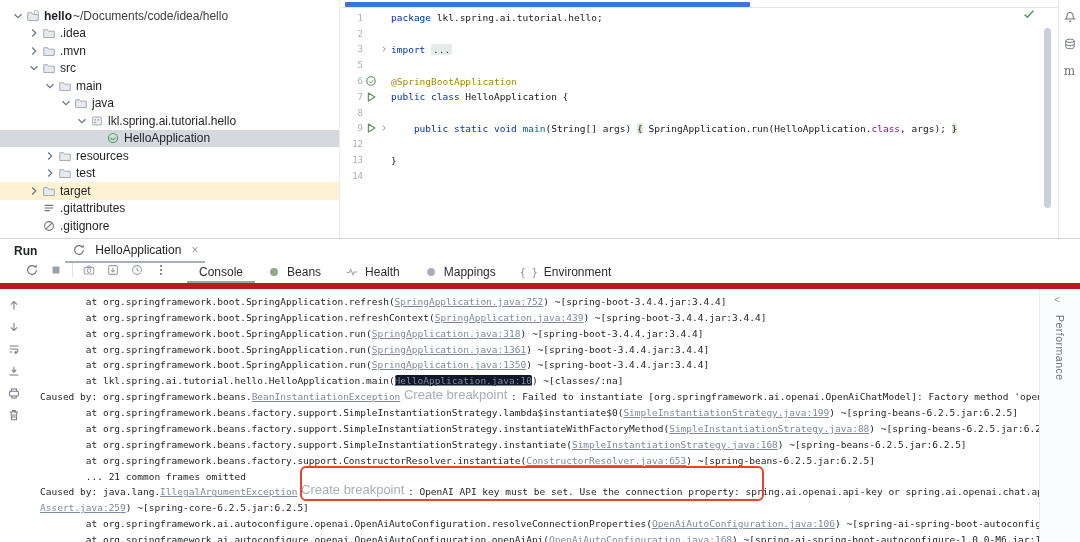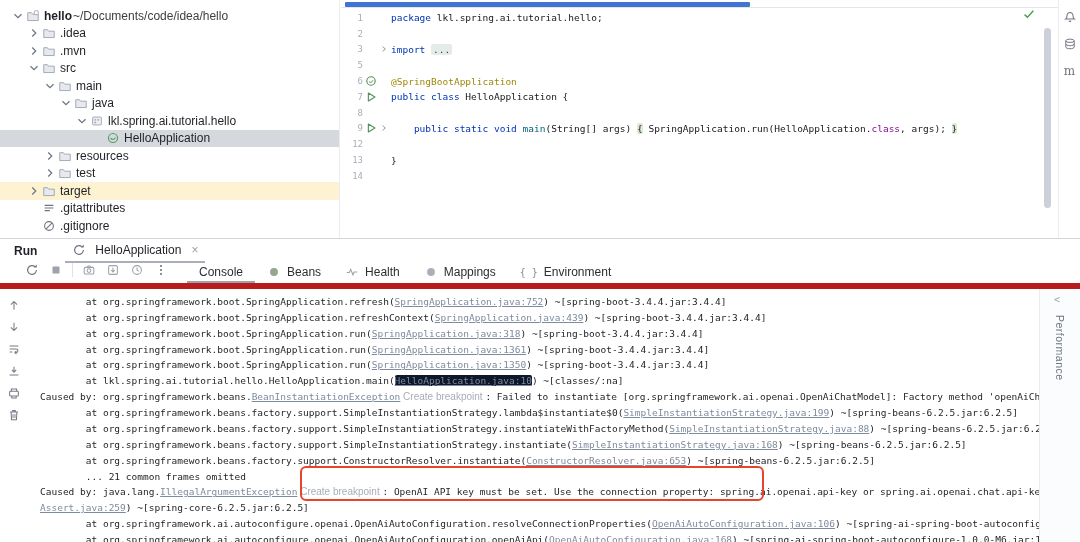--- a/index.html
+++ b/index.html
@@ -52,21 +52,21 @@
   .vtab{display:flex;align-items:center;gap:6px;font-size:12px;color:#2b2e33;padding:0 12px;border-bottom:2px solid transparent;box-sizing:border-box}
   .vtab.active{border-bottom-color:#9da2ab}
   .vticon{display:inline-flex;align-items:center}
   .btxt{font-size:10px;color:#8a8f99;font-family:"DejaVu Sans Mono",monospace}
   .bbody{position:relative;height:253px;display:flex;overflow:hidden}
   .cgutter{width:28px;flex:none;display:flex;flex-direction:column;align-items:center;padding-top:9px;gap:8px}
   .cbody{flex:1;overflow:hidden;padding-left:12px;padding-right:40px;padding-top:2px}
   .cline{height:15.875px;font-family:"DejaVu Sans Mono",monospace;font-size:9.5px;white-space:pre;color:#1d1f23;display:flex;align-items:flex-end}
   .clink{color:#7e8b9f;text-decoration:underline}
   .chl{background:#0f172a;border-radius:2px}
-  .chint{color:#a8adb7;font-family:"Liberation Sans",sans-serif;font-size:10px}
+  .chint{color:#a8adb7;font-family:"Liberation Sans",sans-serif;font-size:13px}
   .pstrip{position:absolute;right:0;top:0;width:40px;height:253px;border-left:1px solid #ebecf0;background:#fbfcfd}
   .pchev{position:absolute;top:5px;left:14px;color:#9aa0ab;font-size:10px;font-family:"DejaVu Sans Mono",monospace}
   .plabel{position:absolute;top:26px;left:50%;transform:translateX(-50%);writing-mode:vertical-rl;font-size:10.5px;color:#6e7480;letter-spacing:.5px}
 
   .redbox{position:absolute;left:300px;top:466px;width:460px;height:31px;border:2px solid #e8432d;border-radius:6px;pointer-events:none}
 </style>
 </head>
 <body>
 
 <div class="app">

